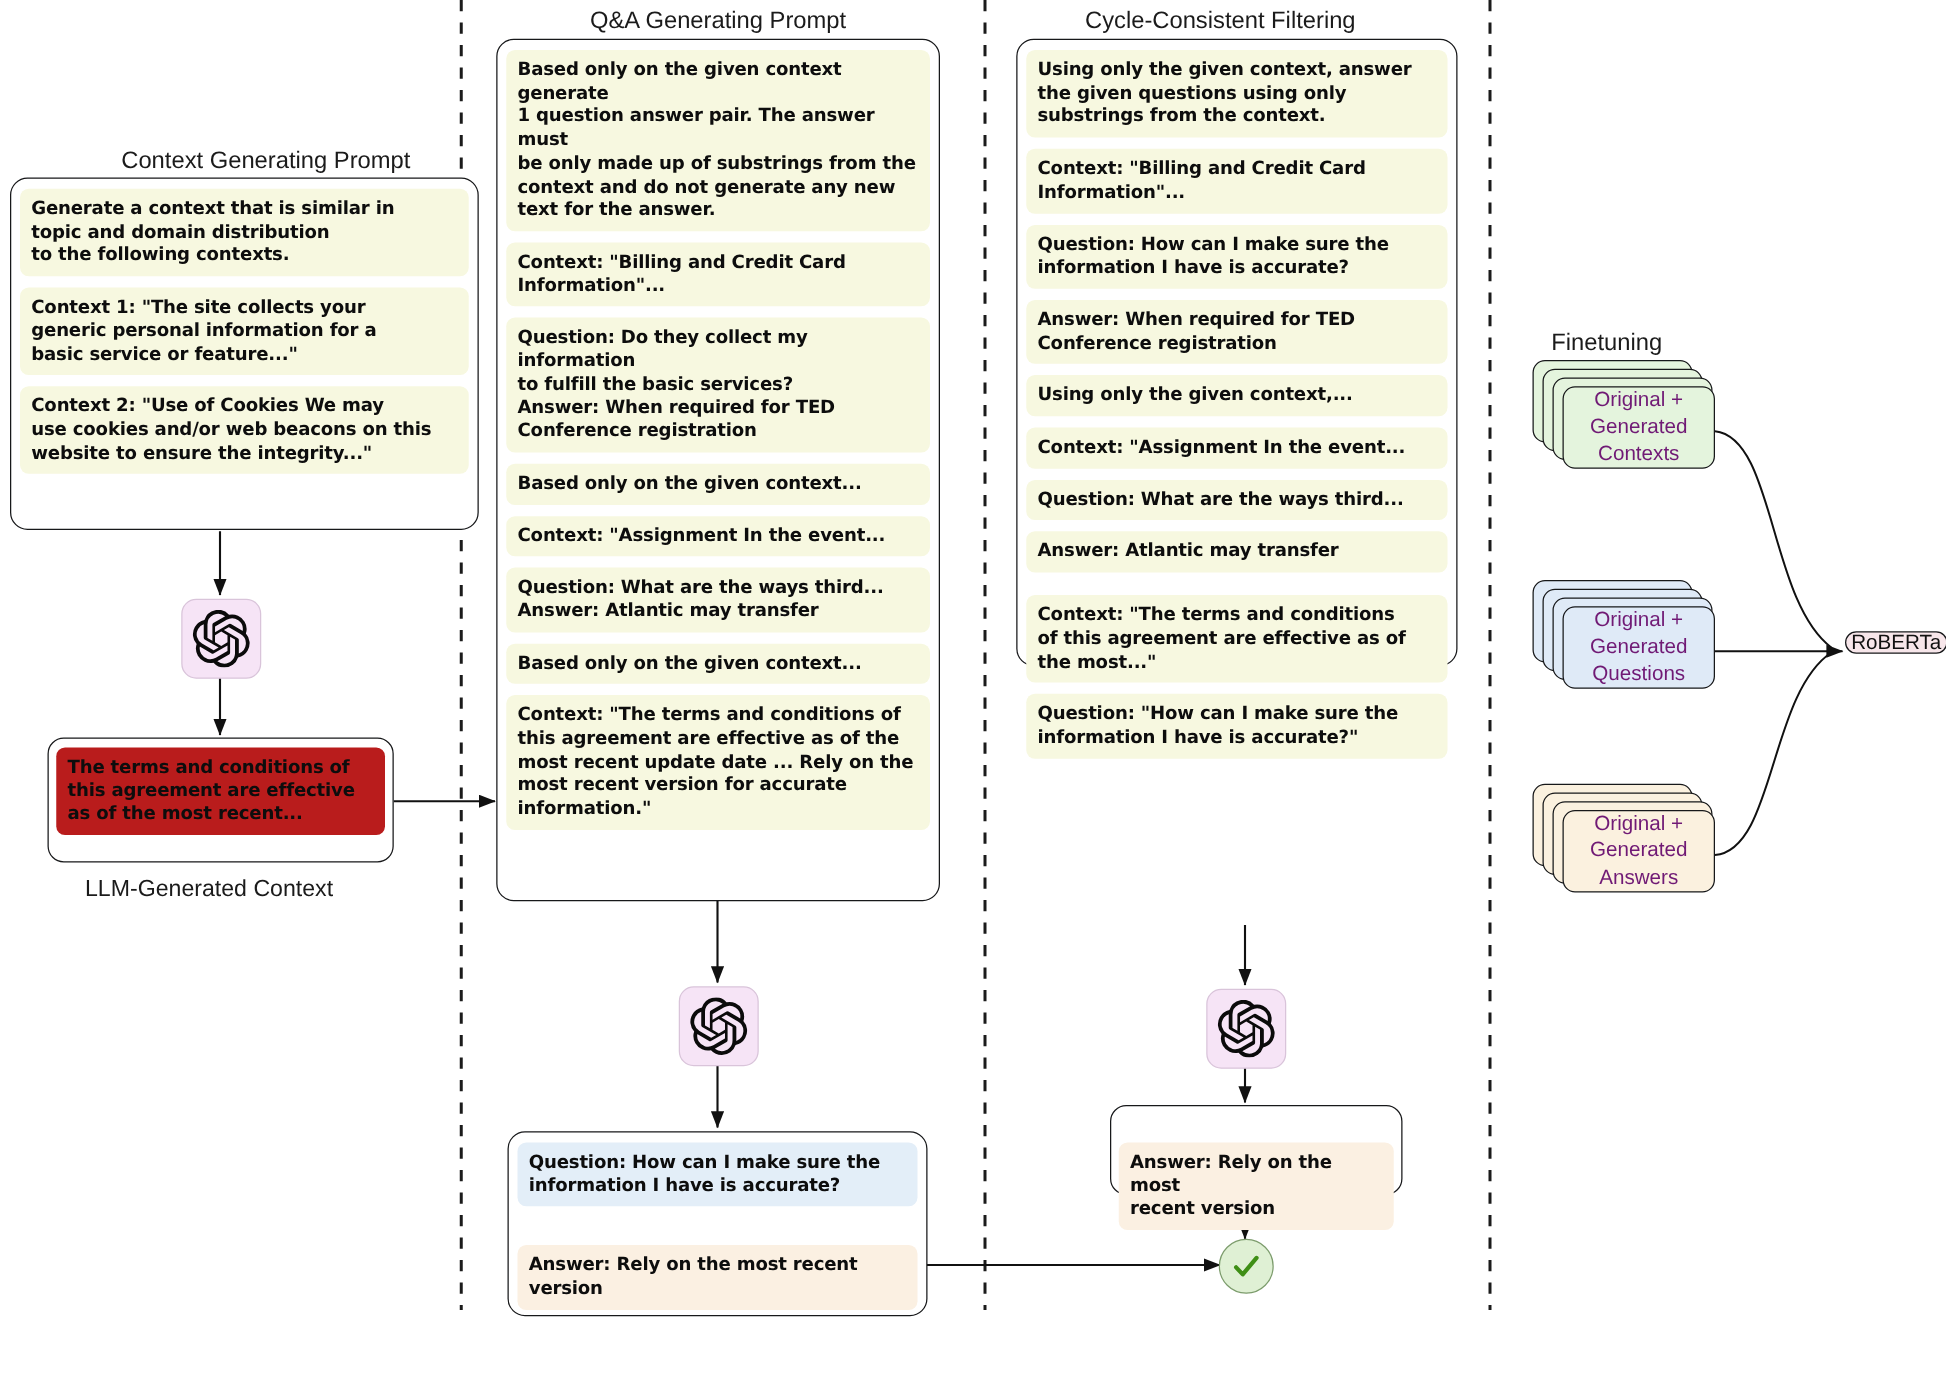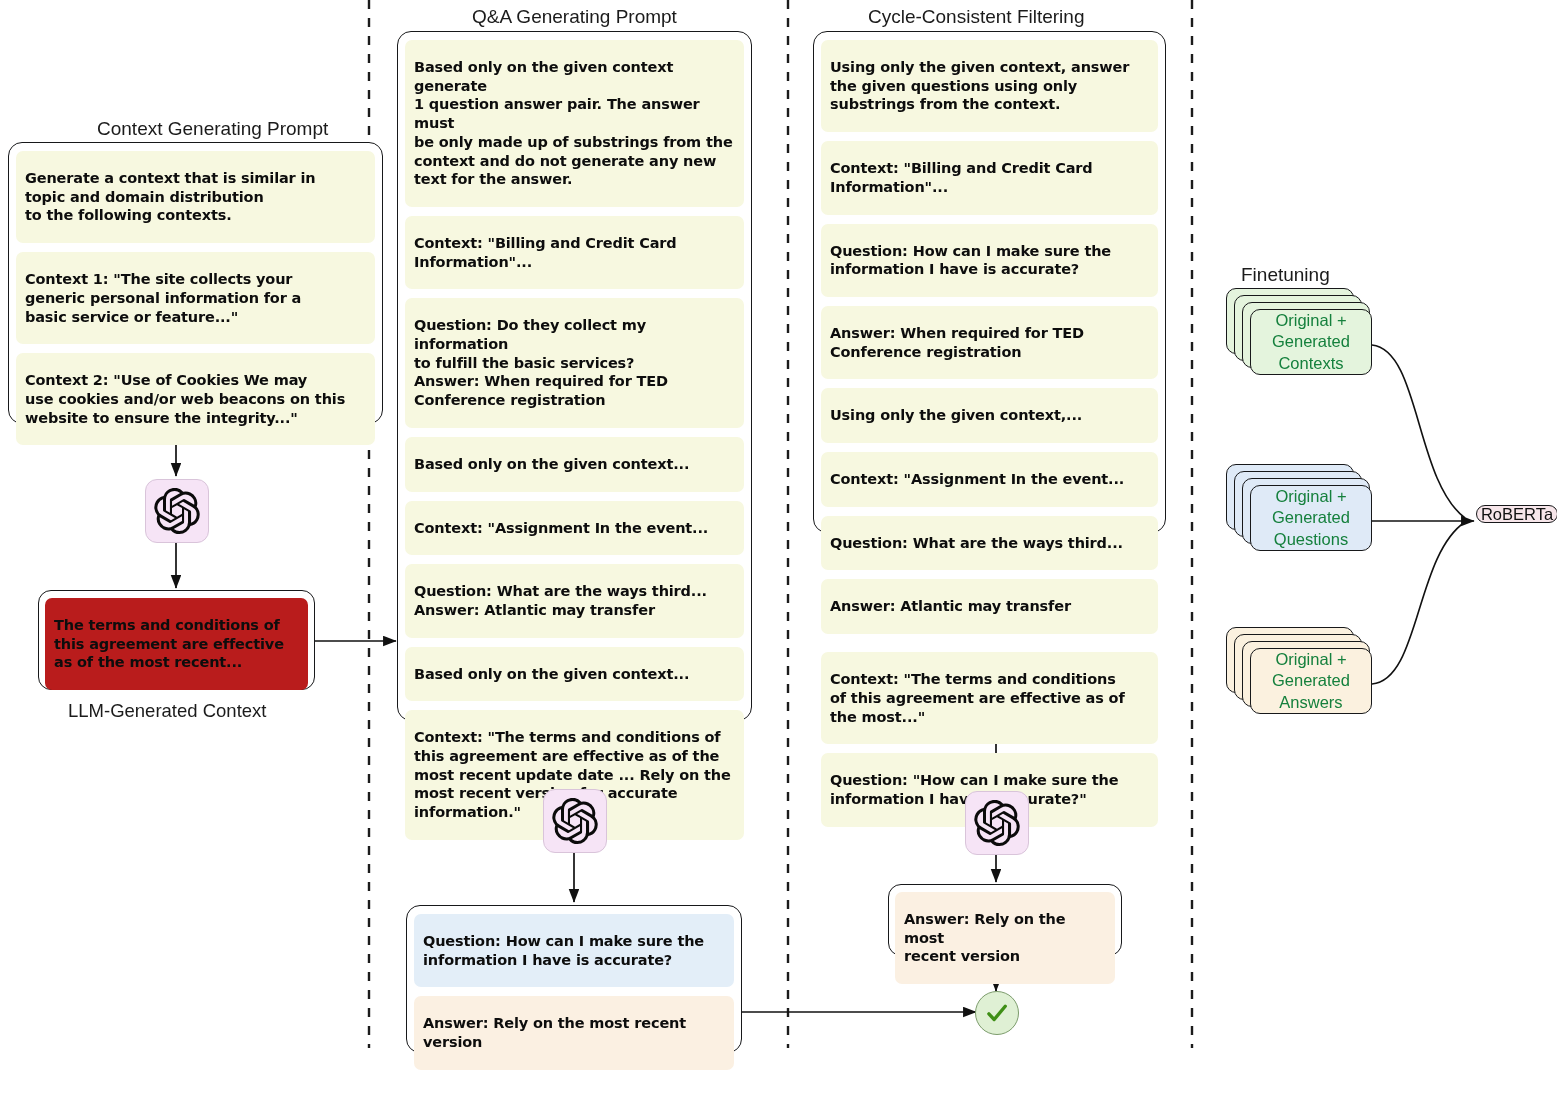--- a/index.html
+++ b/index.html
@@ -17,30 +17,30 @@
     font-family:"Liberation Sans", sans-serif;white-space:nowrap;
   }
 
   
   .panel{
     position:absolute;border:1.6px solid #17181a;border-radius:14px;
     background:#ffffff;box-sizing:border-box;padding:8px 7px;
   }
   
   .block{
-    border-radius:7px;padding:18px 9px;box-sizing:border-box;
+    border-radius:7px;padding:7px 9px;box-sizing:border-box;
     font-family:"DejaVu Sans", sans-serif;
     font-weight:700;font-size:14.5px;line-height:1.29;
     color:#0d0d0d;letter-spacing:-0.15px;
     white-space:pre-line;
   }
   .block.yellow{background:#f7f8e0;}
   .block.green{background:#b91c1c;}
   .block.blue{background:#e3eef8;}
-  .block.peach{background:#fbf0e2;}
+  .block.peach{background:#fbf0e2;margin-top:22px;}
   .gap{height:9px;}
 
   
   .obox{
     position:absolute;border:1.6px solid #17181a;border-radius:13px;
     background:#ffffff;box-sizing:border-box;padding:7px 6px;
   }
 
   .caption{
     position:absolute;font-size:18.5px;color:#1b1b1b;white-space:nowrap;
@@ -64,21 +64,21 @@
   .check svg{width:26px;height:26px;}
 
   
   .stack{position:absolute;}
   .stack .layer{
     position:absolute;border:1.4px solid #17181a;border-radius:10px;box-sizing:border-box;
   }
   .stack .front{
     position:absolute;border:1.4px solid #17181a;border-radius:10px;box-sizing:border-box;
     display:flex;align-items:center;justify-content:center;text-align:center;
-    font-size:16.5px;line-height:1.28;color:#15803d;
+    font-size:16.5px;line-height:1.28;color:#701a75;
     font-family:"Liberation Sans", sans-serif;white-space:pre-line;
   }
   .st-green .layer,.st-green .front{background:#e4f4dd;}
   .st-blue  .layer,.st-blue  .front{background:#dfeaf7;}
   .st-peach .layer,.st-peach .front{background:#fbf1df;}
 
   .model-box{
     position:absolute;border:1.4px solid #17181a;border-radius:9px;
     background:#f7e6ea;box-sizing:border-box;
     display:flex;align-items:center;justify-content:center;

